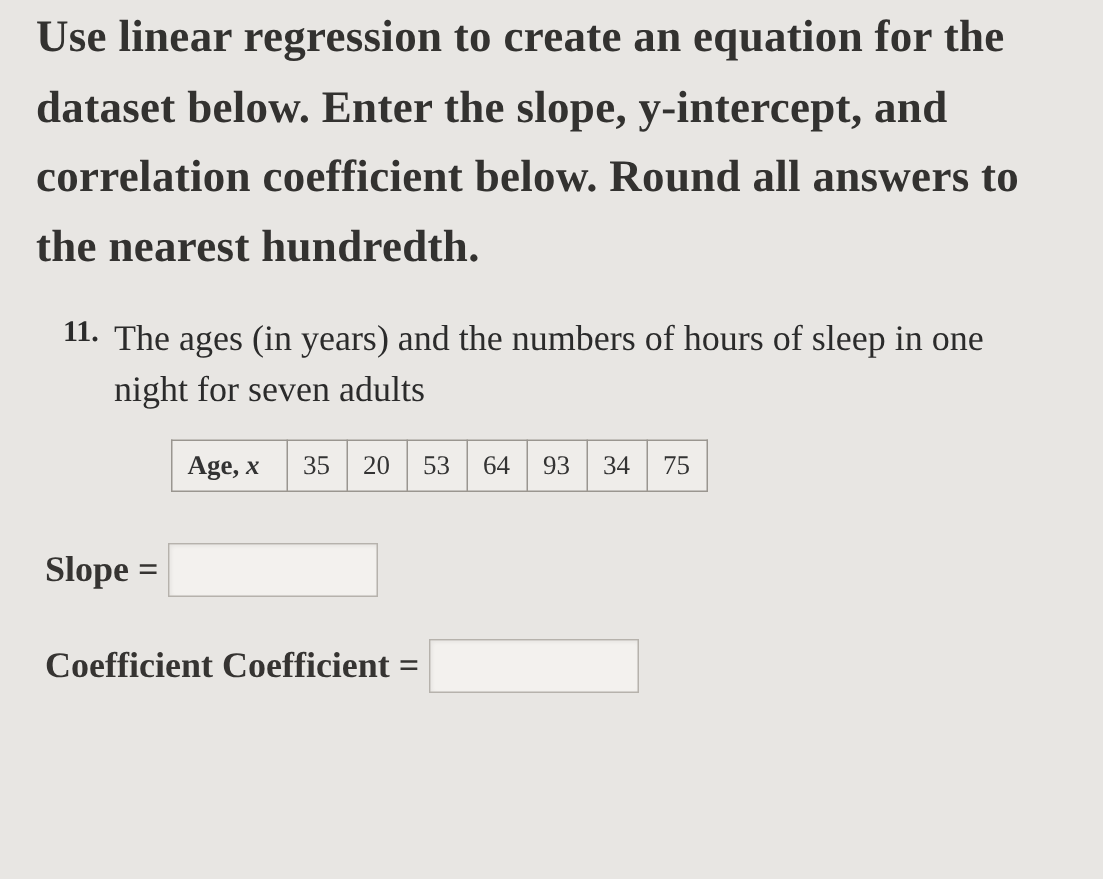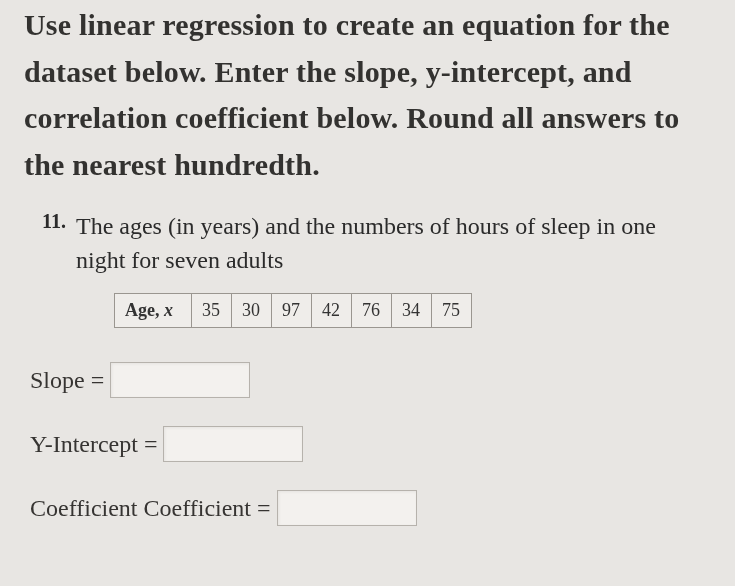--- a/index.html
+++ b/index.html
@@ -63,21 +63,21 @@
     margin-left: 6px;
   }
   .ans-row {
     display: flex;
     align-items: center;
     margin-bottom: 28px;
   }
   .ans-label {
     font-size: 24px;
     color: #363432;
-    font-weight: 400;
+    font-weight: 700;
     font-family: Georgia, serif;
   }
   .ans-input {
     width: 140px;
     height: 36px;
     border: 1px solid #b6b2ac;
     background: #f3f1ee;
     margin-left: 6px;
     box-shadow: inset 1px 1px 3px rgba(0,0,0,0.06);
     font-size: 18px;
@@ -97,37 +97,33 @@
     <div class="q-text">The ages (in years) and the numbers of hours of sleep in one night for seven adults</div>
   </div>
 
   <table class="data">
     <tbody>
         <tr>
       <th>
         <span>Age, </span><span class="ital">x</span>
       </th>
       <td>35</td>
-      <td>30</td>
-      <td>97</td>
-      <td>42</td>
-      <td>76</td>
+      <td>20</td>
+      <td>53</td>
+      <td>64</td>
+      <td>93</td>
       <td>34</td>
       <td>75</td>
     </tr>
   </tbody>
     </table>
 </div>
 
 <div class="answers">
   <div class="ans-row">
     <span class="ans-label">Slope =</span>
     <input class="ans-input" type="text" value="" style="">
   </div>
   <div class="ans-row">
-    <span class="ans-label">Y-Intercept =</span>
-    <input class="ans-input" type="text" value="" style="">
-  </div>
-  <div class="ans-row">
     <span class="ans-label">Coefficient Coefficient =</span>
     <input class="ans-input" type="text" value="" style="">
   </div>
 </div>
 
 </body></html>

